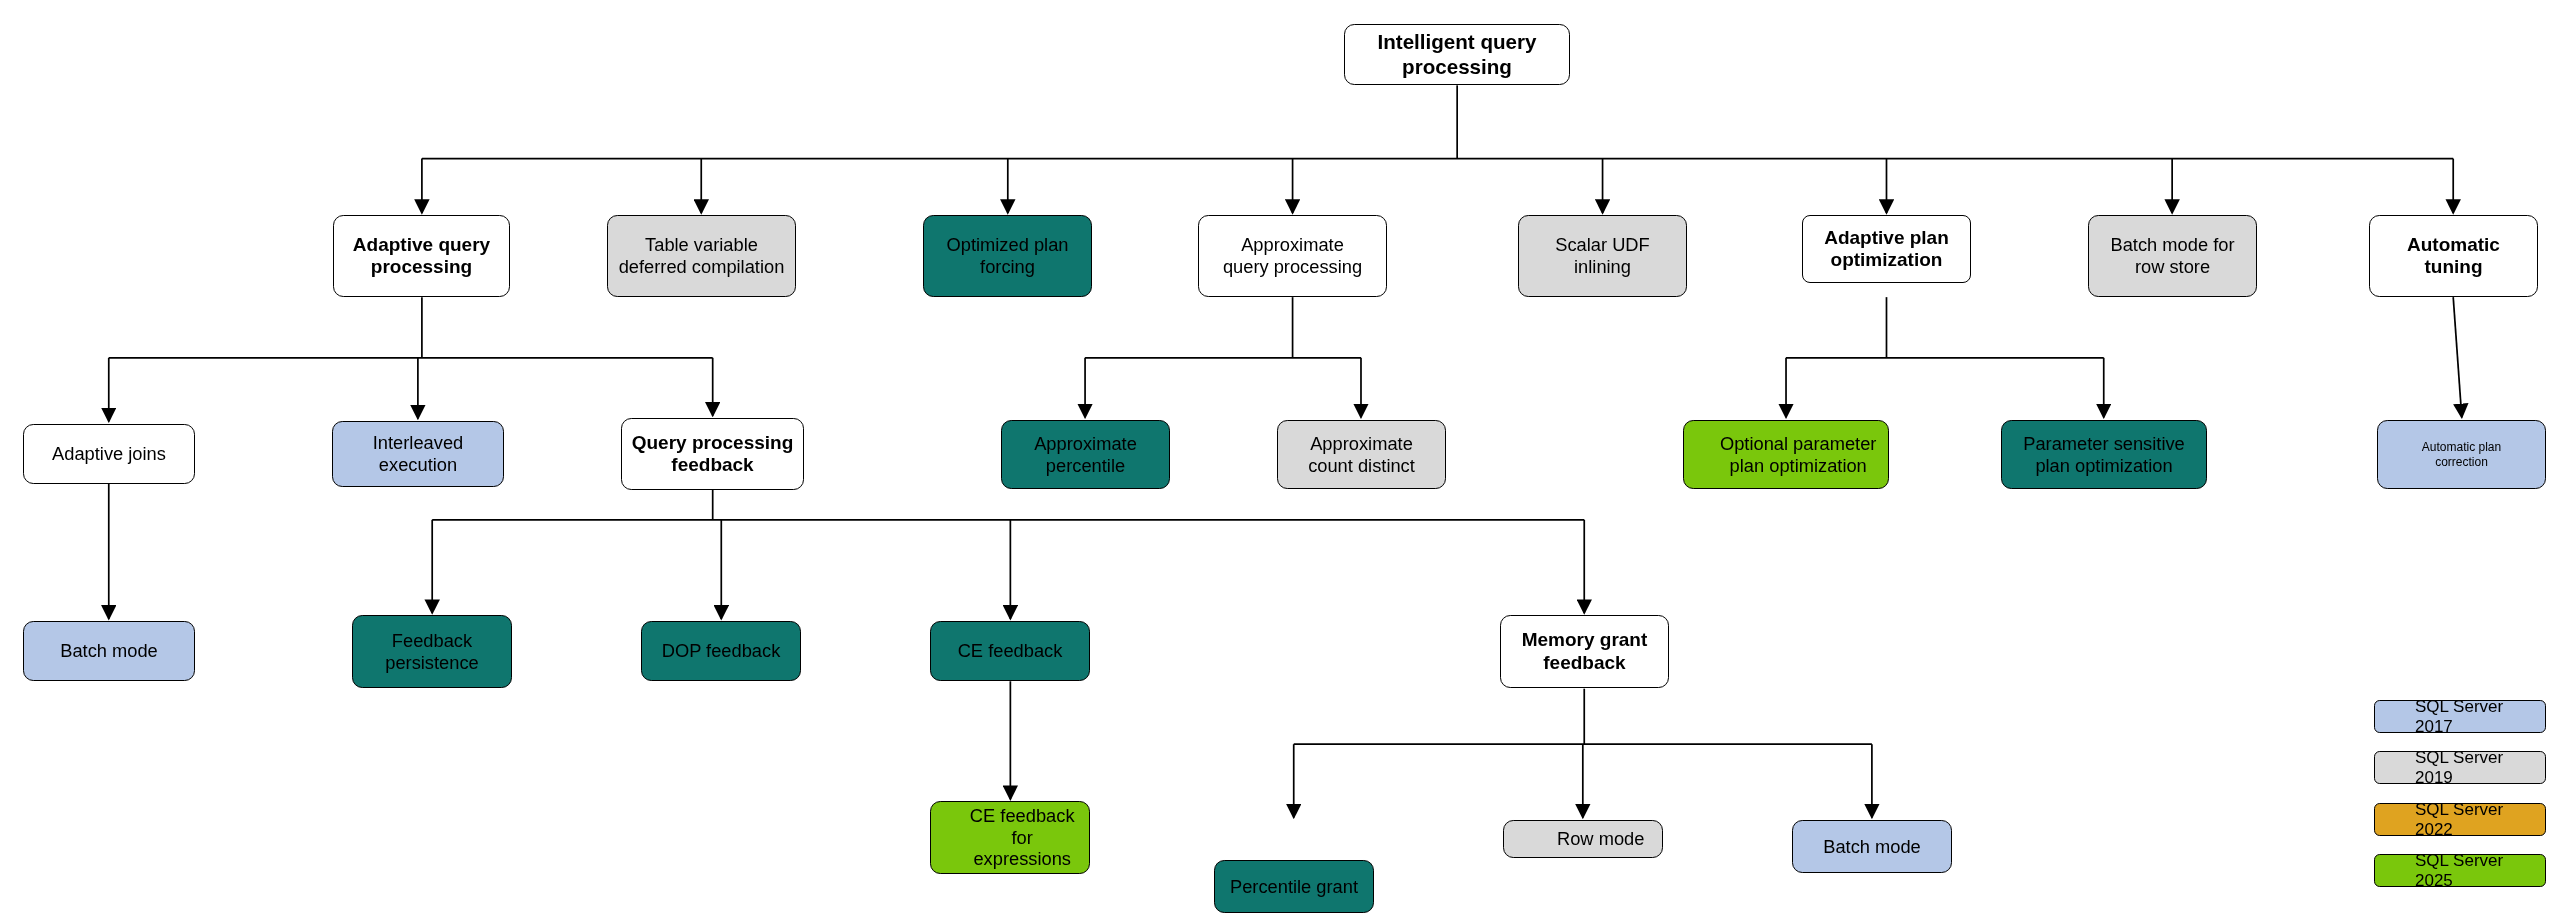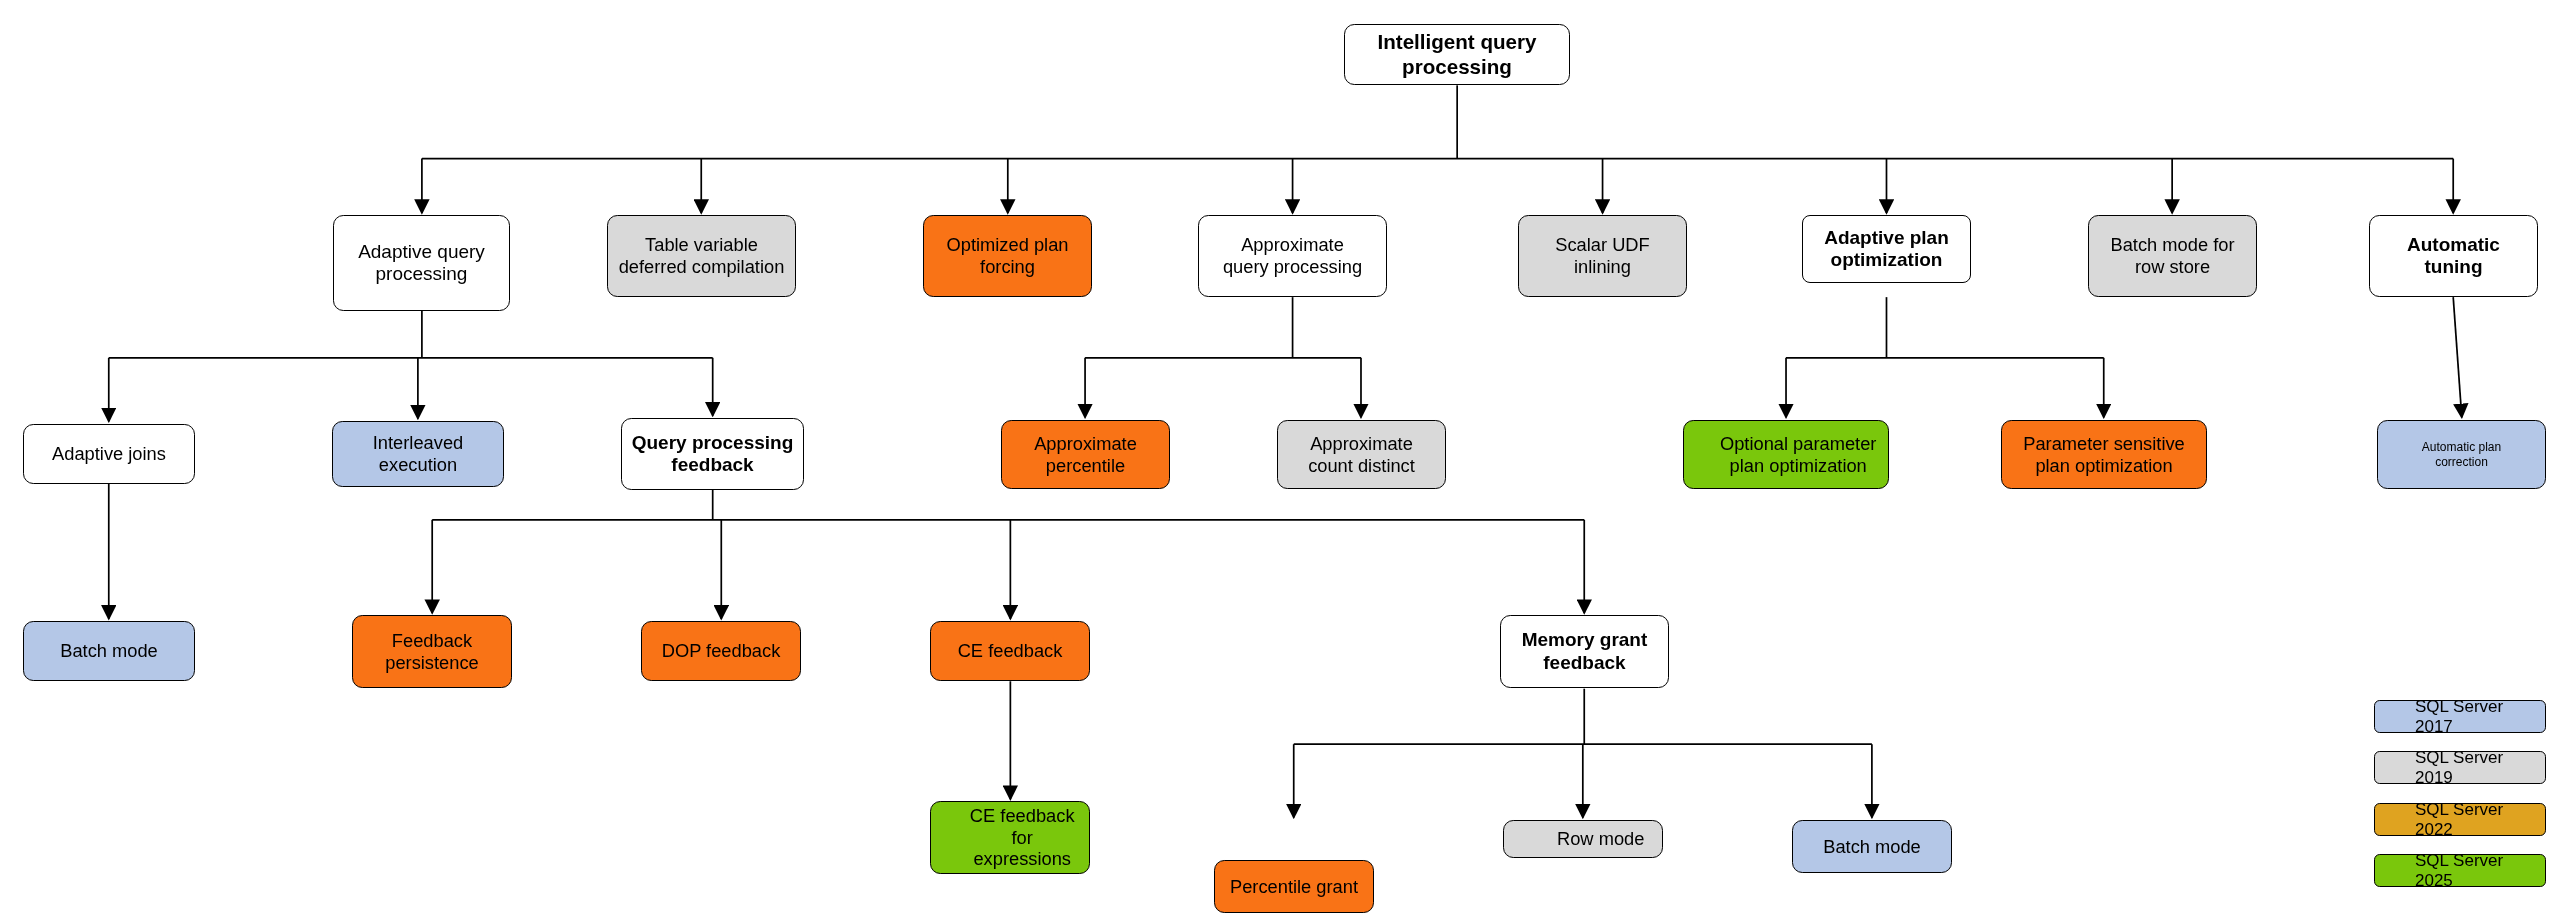--- a/index.html
+++ b/index.html
@@ -32,21 +32,21 @@
     justify-content: center;
     text-align: center;
     color: #000000;
     line-height: 1.18;
     padding: 1.1px 4.6px;
     white-space: pre-line;
     background: #ffffff;
   }
   .node.white   { background: #ffffff; text-align: center; }
   .node.gray    { background: #d9d9d9; }
-  .node.orange  { background: #f97316; }
+  .node.orange  { background: #0f766e; }
   .node.green   { background: #7ac70c; padding-left: 29px; }
   .node.blue    { background: #b4c7e7; }
   .legend-item {
     position: absolute;
     box-sizing: border-box;
     border: 1.1px solid #000000;
     border-radius: 5.7px;
     display: flex;
     align-items: center;
     justify-content: center;
@@ -119,21 +119,21 @@
           <line x1="2260" y1="1300" x2="3270" y2="1300" stroke="#000000" stroke-width="3"></line>
           <line x1="2260" y1="1300" x2="2260" y2="1428" stroke="#000000" stroke-width="3" marker-end="url(#arrowhead)"></line>
           <line x1="2765" y1="1300" x2="2765" y2="1428" stroke="#000000" stroke-width="3" marker-end="url(#arrowhead)"></line>
           <line x1="3270" y1="1300" x2="3270" y2="1428" stroke="#000000" stroke-width="3" marker-end="url(#arrowhead)"></line>
         </g>
       </g>
   </svg>
   <div id="node-layer">
       <div class="node white" style="left: 1344px; top: 24px; width: 226px; height: 61px; font-size: 20.6px; font-weight: 700;">Intelligent query
 processing</div>
-      <div class="node white" style="left: 333px; top: 215px; width: 177px; height: 96px; font-size: 19px; font-weight: 400;">Adaptive query
+      <div class="node white" style="left: 333px; top: 215px; width: 177px; height: 82px; font-size: 19px; font-weight: 700;">Adaptive query
 processing</div>
       <div class="node gray" style="left: 607px; top: 215px; width: 189px; height: 82px; font-size: 18.3px; font-weight: 400;">Table variable
 deferred compilation</div>
       <div class="node orange" style="left: 923px; top: 215px; width: 169px; height: 82px; font-size: 18.3px; font-weight: 400;">Optimized plan
 forcing</div>
       <div class="node white" style="left: 1198px; top: 215px; width: 189px; height: 82px; font-size: 18.3px; font-weight: 400;">Approximate
 query processing</div>
       <div class="node gray" style="left: 1518px; top: 215px; width: 169px; height: 82px; font-size: 18.3px; font-weight: 400;">Scalar UDF
 inlining</div>
       <div class="node white" style="left: 1802px; top: 215px; width: 169px; height: 68px; font-size: 19px; font-weight: 700; border-radius: 8px;">Adaptive plan

